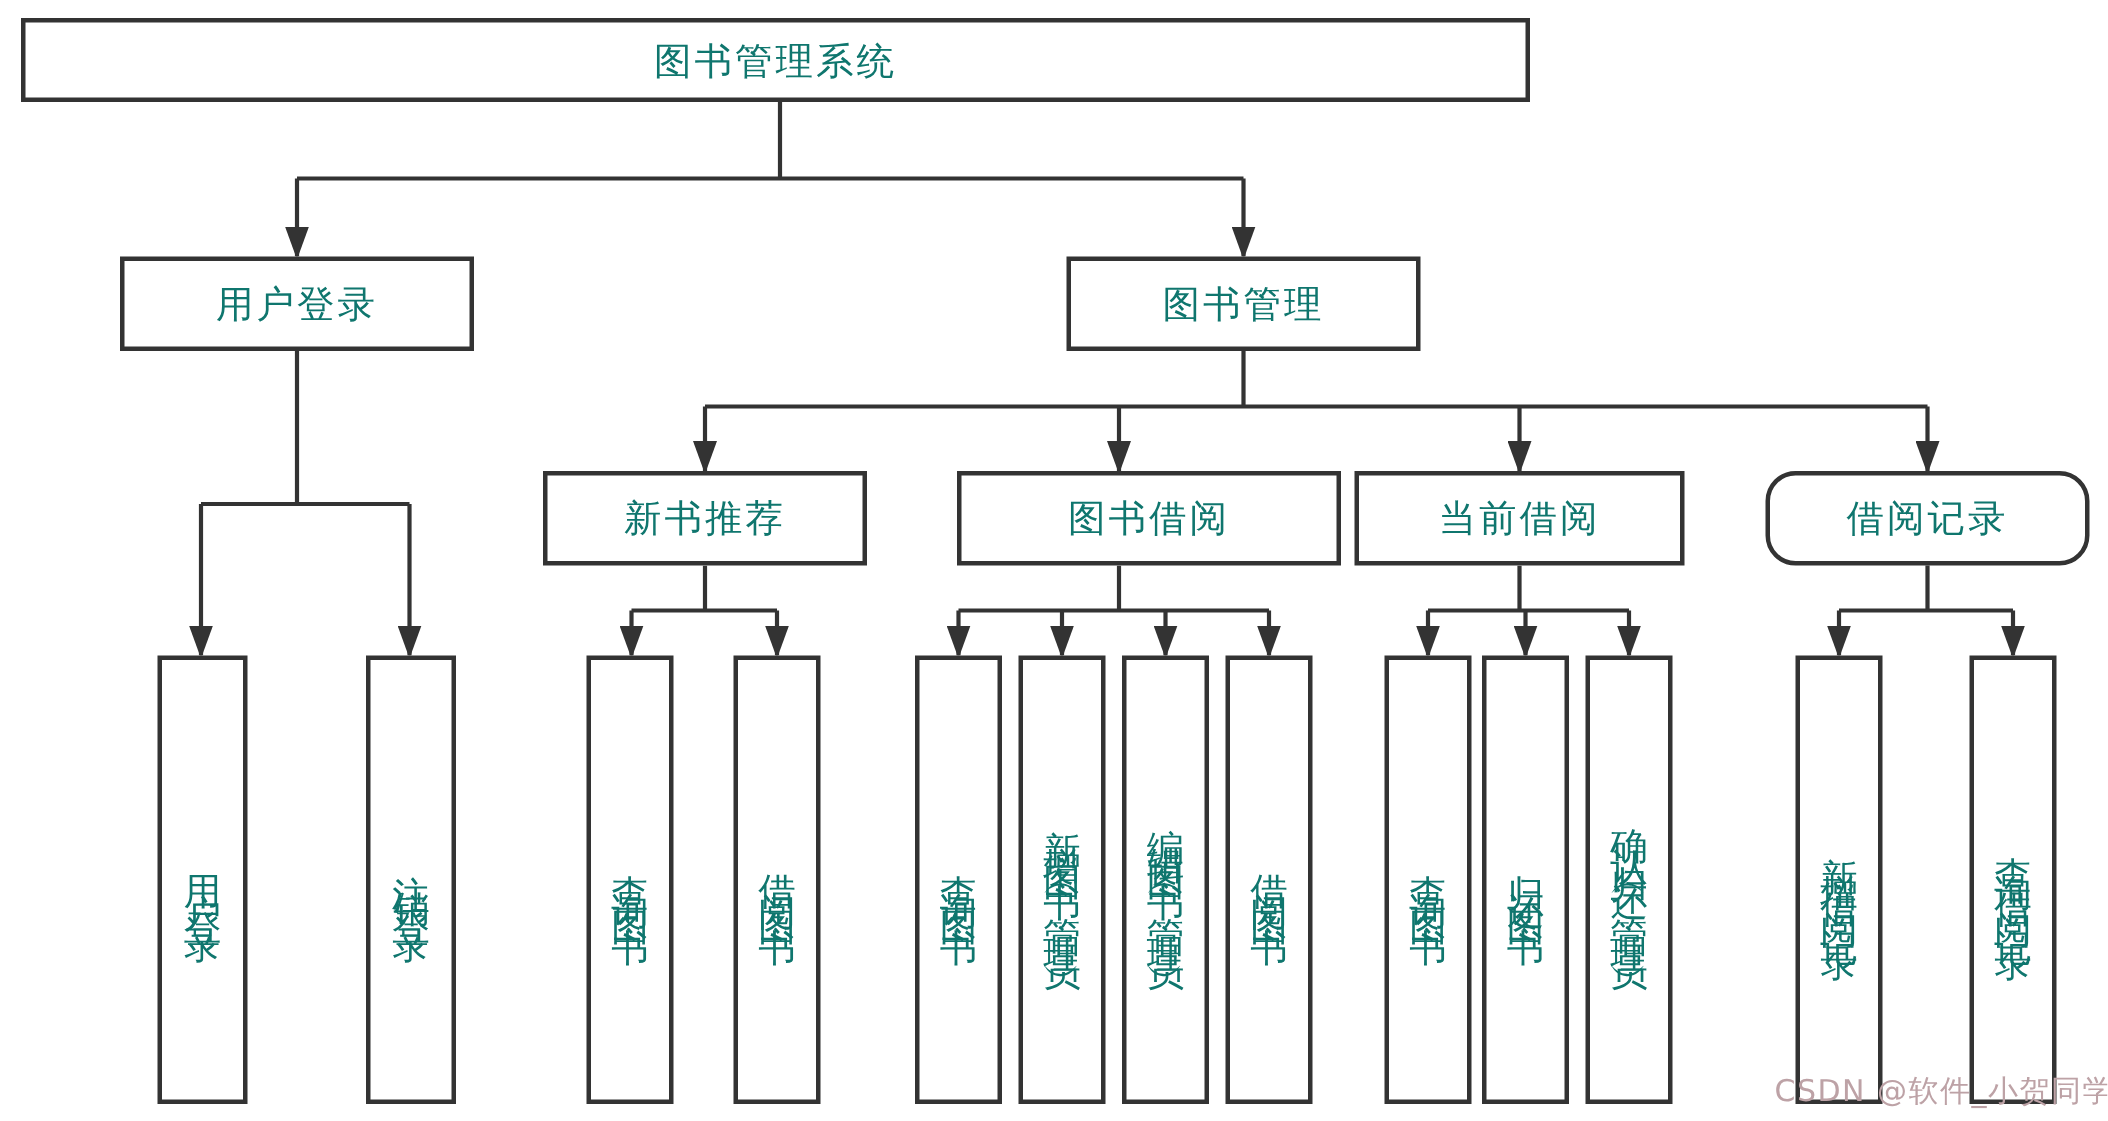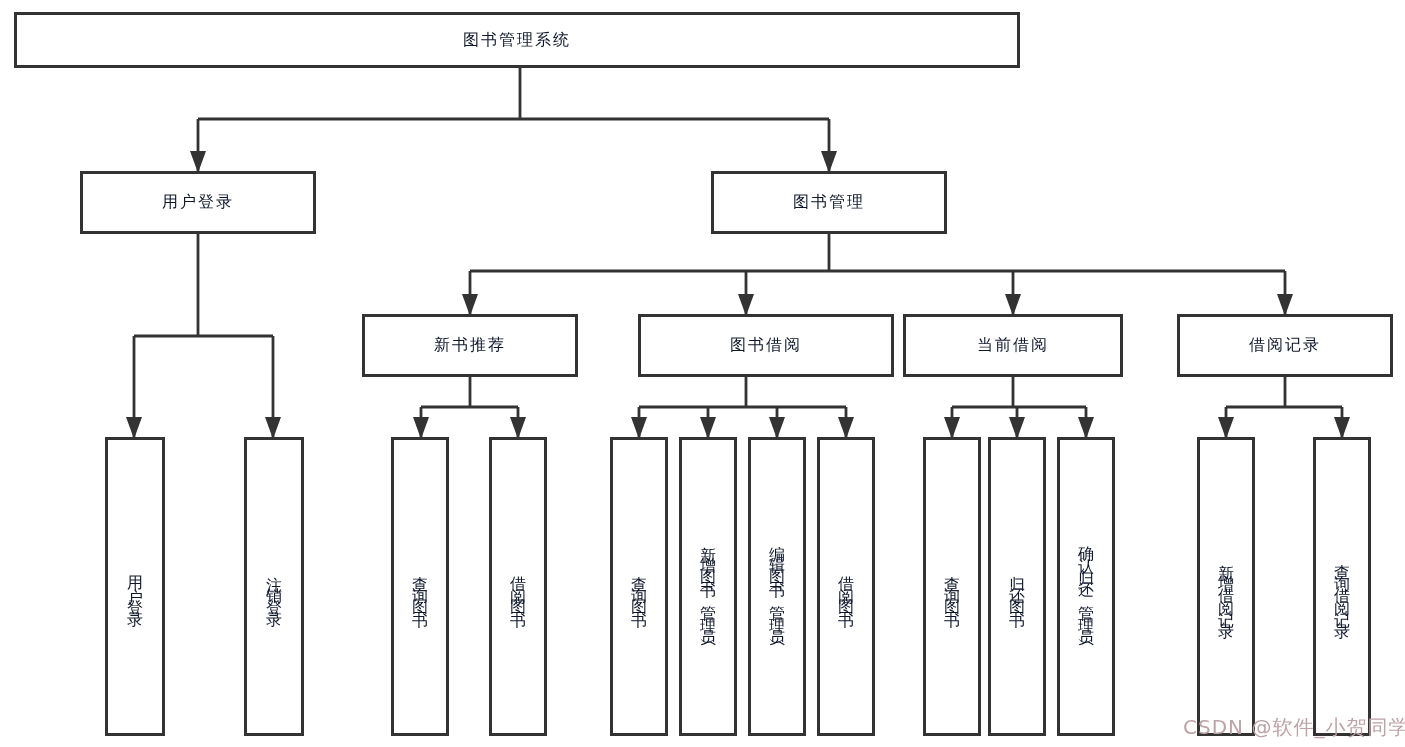--- a/index.html
+++ b/index.html
@@ -22,22 +22,22 @@
     z-index: 1;
   }
   .node {
     position: absolute;
     box-sizing: border-box;
     border: 3px solid #333333;
     background: #ffffff;
     display: flex;
     align-items: center;
     justify-content: center;
-    color: #0f172a;
-    font-size: 16px;
+    color: #0f766e;
+    font-size: 25px;
     letter-spacing: 2px;
     z-index: 2;
     text-align: center;
   }
   .hlabel {
     white-space: nowrap;
   }
   .vnode .vlabel {
     writing-mode: vertical-rl;
     text-orientation: mixed;
@@ -120,21 +120,21 @@
 
   <div class="node lvl2" style="left:711px; top:171px; width:236px;">
     <span class="hlabel">图书管理</span>
   </div>
   <div class="node lvl3" style="left:638px; top:314px; width:256px;text-align:center;">
     <span class="hlabel">图书借阅</span>
   </div>
   <div class="node lvl3" style="left:903px; top:314px; width:220px;">
     <span class="hlabel">当前借阅</span>
   </div>
-  <div class="node lvl3" style="left:1177px; top:314px; width:216px;">
+  <div class="node lvl3" style="left:1177px; top:314px; width:216px;border-radius:20px;">
     <span class="hlabel">借阅记录</span>
   </div>
 
   <div class="node vnode leaf" style="left:105px; width:60px;">
     <span class="vlabel">用户登录</span>
   </div>
   <div class="node vnode leaf" style="left:244px; width:60px;">
     <span class="vlabel">注销登录</span>
   </div>
 

